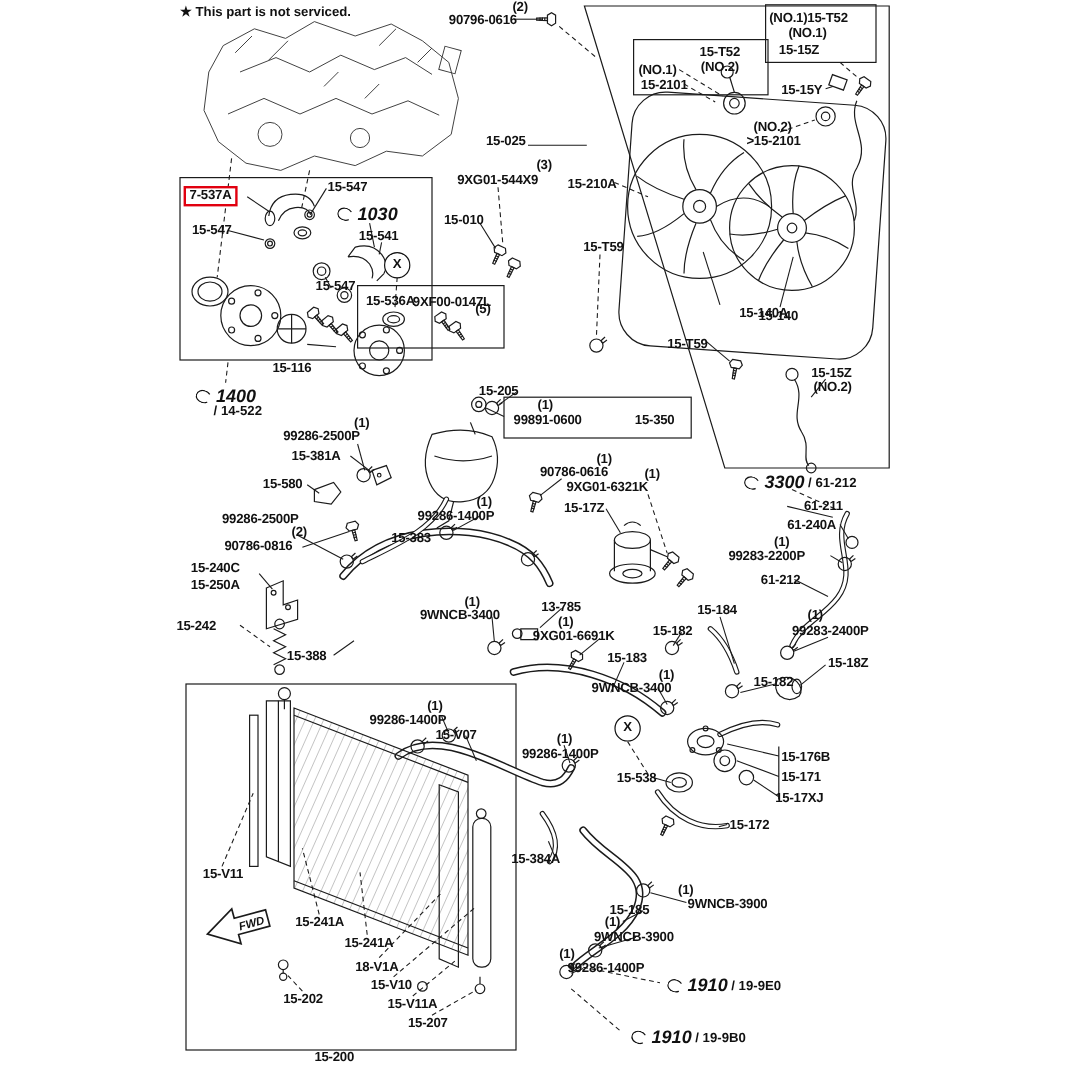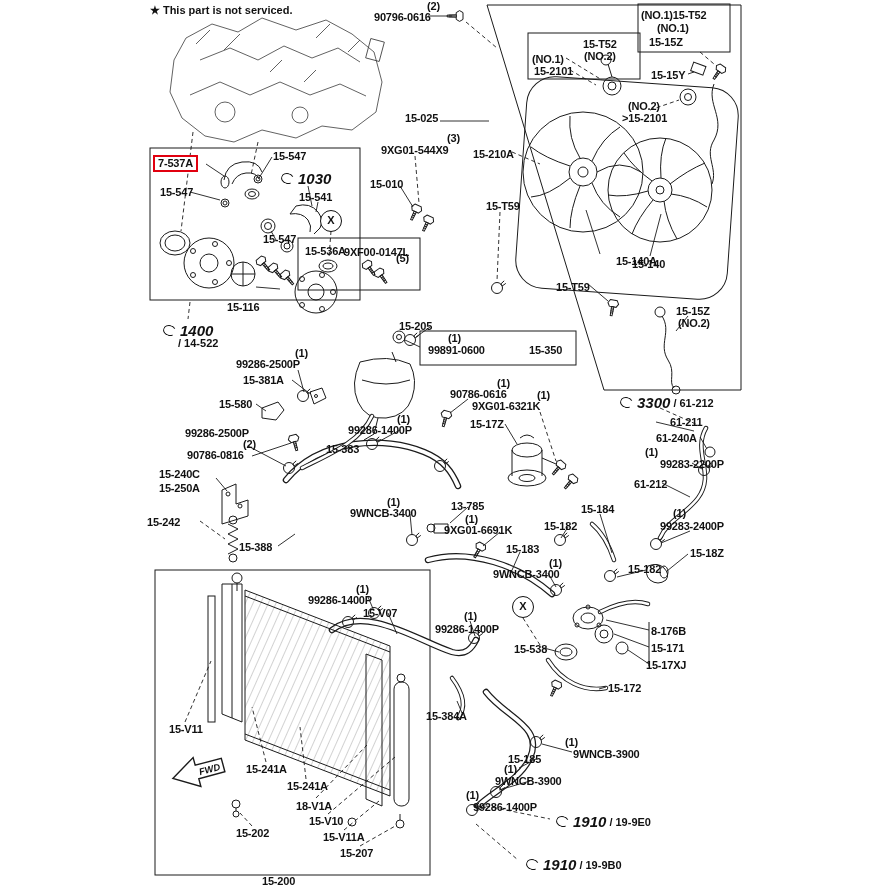--- a/index.html
+++ b/index.html
@@ -388,21 +388,21 @@
       <div class="lbl" style="left: 243px; top: 374px;">15-381A</div>
       <div class="lbl" style="left: 219px; top: 398px;">15-580</div>
       <div class="lbl" style="left: 497px; top: 377px;">(1)</div>
       <div class="lbl" style="left: 450px; top: 388px;">90786-0616</div>
       <div class="lbl" style="left: 537px; top: 389px;">(1)</div>
       <div class="lbl" style="left: 472px; top: 400px;">9XG01-6321K</div>
       <div class="lbl" style="left: 470px; top: 418px;">15-17Z</div>
       <div class="lbl" style="left: 633px; top: 416px; margin-left: 37px;">61-211</div>
       <div class="lbl" style="left: 656px; top: 432px;">61-240A</div>
       <div class="lbl" style="left: 645px; top: 446px;">(1)</div>
-      <div class="lbl" style="left: 660px; top: 458px;">99283-2200P</div>
+      <div class="lbl" style="left: 607px; top: 458px;">99283-2200P</div>
       <div class="lbl" style="left: 634px; top: 478px;">61-212</div>
       <div class="lbl" style="left: 185px; top: 427px;">99286-2500P</div>
       <div class="lbl" style="left: 243px; top: 438px;">(2)</div>
       <div class="lbl" style="left: 187px; top: 449px;">90786-0816</div>
       <div class="lbl" style="left: 397px; top: 413px;">(1)</div>
       <div class="lbl" style="left: 348px; top: 424px;">99286-1400P</div>
       <div class="lbl" style="left: 326px; top: 443px;">15-383</div>
       <div class="lbl" style="left: 159px; top: 468px;">15-240C</div>
       <div class="lbl" style="left: 159px; top: 482px;">15-250A</div>
       <div class="lbl" style="left: 147px; top: 516px;">15-242</div>
@@ -414,21 +414,21 @@
       <div class="lbl" style="left: 444px; top: 524px;">9XG01-6691K</div>
       <div class="lbl" style="left: 544px; top: 520px;">15-182</div>
       <div class="lbl" style="left: 581px; top: 503px;">15-184</div>
       <div class="lbl" style="left: 506px; top: 543px;">15-183</div>
       <div class="lbl" style="left: 549px; top: 557px;">(1)</div>
       <div class="lbl" style="left: 493px; top: 568px;">9WNCB-3400</div>
       <div class="lbl" style="left: 690px; top: 547px;">15-18Z</div>
       <div class="lbl" style="left: 628px; top: 563px;">15-182</div>
       <div class="lbl" style="left: 673px; top: 507px;">(1)</div>
       <div class="lbl" style="left: 660px; top: 520px;">99283-2400P</div>
-      <div class="lbl" style="left: 651px; top: 625px;">8-176B</div>
+      <div class="lbl" style="left: 651px; top: 625px;">15-176B</div>
       <div class="lbl" style="left: 651px; top: 642px;">15-171</div>
       <div class="lbl" style="left: 646px; top: 659px;">15-17XJ</div>
       <div class="lbl" style="left: 514px; top: 643px;">15-538</div>
       <div class="lbl" style="left: 608px; top: 682px;">15-172</div>
       <div class="lbl" style="left: 356px; top: 583px;">(1)</div>
       <div class="lbl" style="left: 308px; top: 594px;">99286-1400P</div>
       <div class="lbl" style="left: 363px; top: 607px;">15-V07</div>
       <div class="lbl" style="left: 464px; top: 610px;">(1)</div>
       <div class="lbl" style="left: 435px; top: 623px;">99286-1400P</div>
       <div class="lbl" style="left: 426px; top: 710px;">15-384A</div>

